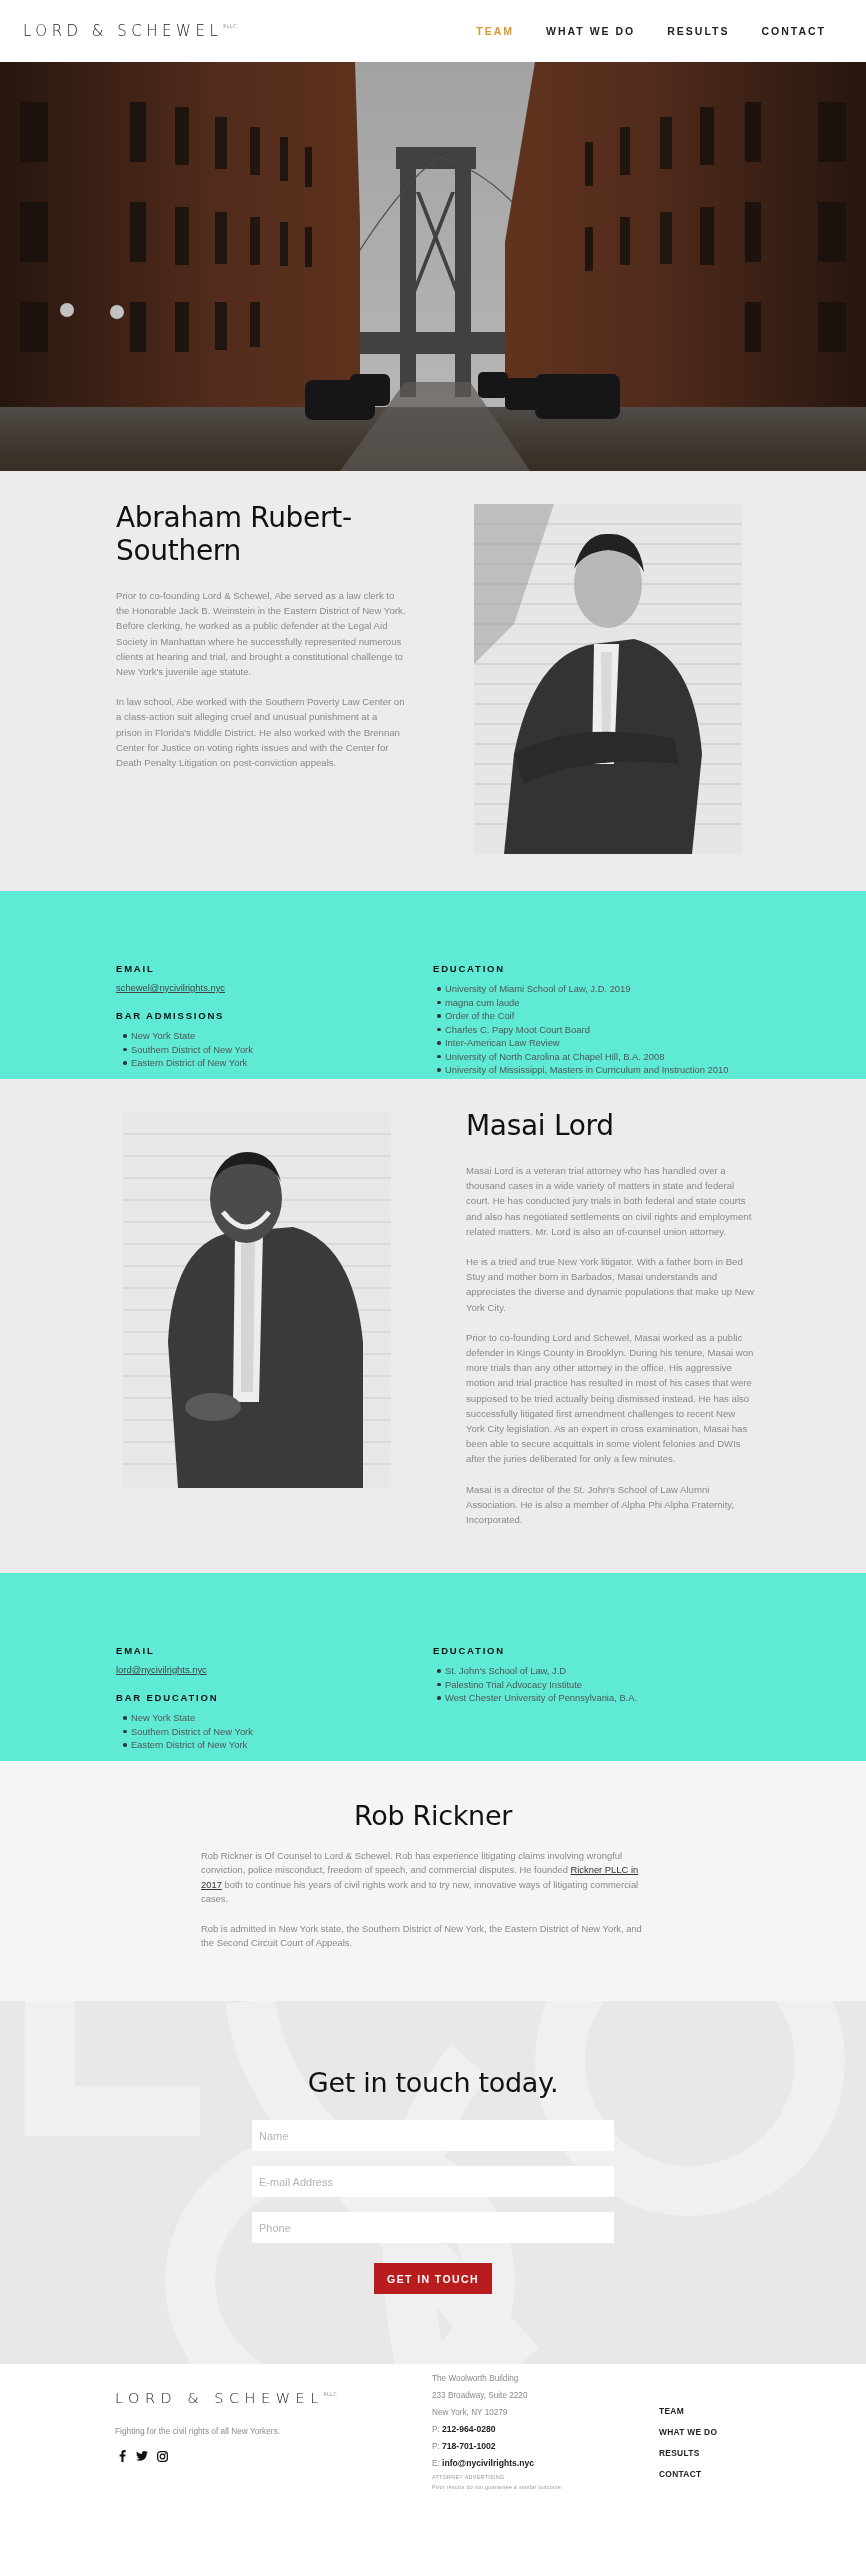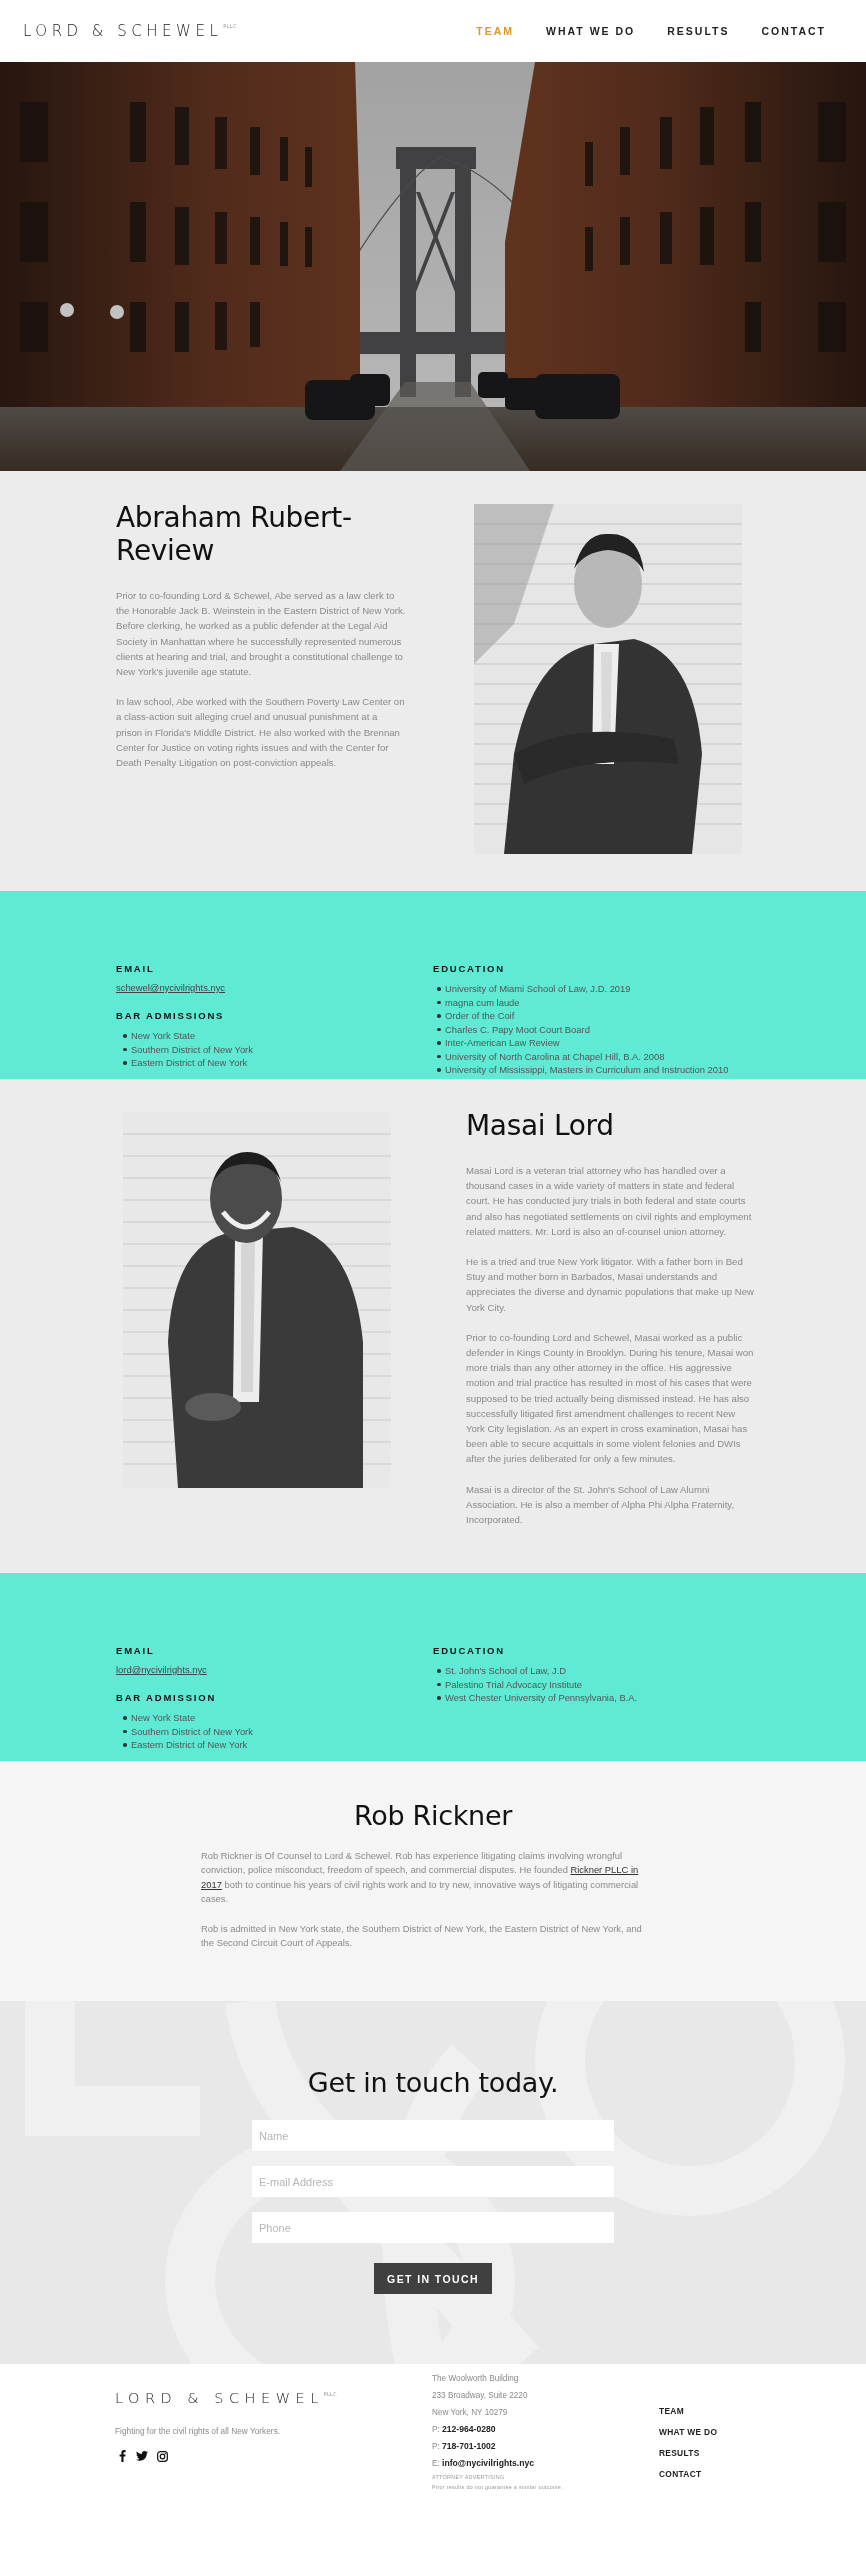--- a/index.html
+++ b/index.html
@@ -54,21 +54,21 @@
   .rob .bio p { font-size: 9.4px; line-height: 14.4px; margin-bottom: 15px; }
   .rob .bio a { color: #333; text-decoration: underline; }
 
   
   .contact { background: #e8e8e8; height: 363px; position: relative; overflow: hidden; }
   .contact .bgmark { position: absolute; inset: 0; }
   .contact-inner { position: relative; text-align: center; padding-top: 66px; }
   .contact h2 { font-family: "DejaVu Sans", sans-serif; font-weight: 500; font-size: 27px; color: #111; margin-bottom: 22px; letter-spacing: -0.3px; }
   .field { display: block; width: 362px; height: 31px; margin: 0 auto 15px; background: #fff; border: none; font-size: 11px; padding: 12px 7px; color: #333; font-family: "Liberation Sans", sans-serif; }
   .field::placeholder { color: #b5b5b5; }
-  .submit { margin-top: 5px; width: 118px; height: 31px; background: #404040; color: #fff; border: none; font-weight: 700; font-size: 10.5px; letter-spacing: 1.4px; font-family: "Liberation Sans", sans-serif; }
+  .submit { margin-top: 5px; width: 118px; height: 31px; background: #b91c1c; color: #fff; border: none; font-weight: 700; font-size: 10.5px; letter-spacing: 1.4px; font-family: "Liberation Sans", sans-serif; }
 
   
   .footer { background: #fff; height: 199px; position: relative; }
   .flogo { position: absolute; left: 115px; top: 26px; font-family: "DejaVu Sans", sans-serif; font-size: 14.5px; letter-spacing: 5.5px; color: #222; font-weight: 300; display: flex; }
   .flogo sup { font-size: 5px; letter-spacing: 0.3px; margin-top: 1px; }
   .tagline { position: absolute; left: 115px; top: 62px; font-size: 8.3px; color: #8a8a8a; }
   .social { position: absolute; left: 116px; top: 86px; display: flex; gap: 8px; align-items: center; }
   .social span { display: inline-flex; width: 12px; height: 12px; align-items: center; justify-content: center; }
   .addr { position: absolute; left: 432px; top: 6px; }
   .addr div { font-size: 8.2px; color: #8a8a8a; line-height: 17px; }
@@ -185,21 +185,21 @@
     <circle cx="67" cy="248" r="7" fill="#ddd"></circle>
     <circle cx="117" cy="250" r="7" fill="#ddd"></circle>
     <rect width="866" height="409" fill="#000" opacity="0.12"></rect>
   </svg>
 </section>
 
 <section class="profile abe">
   <div class="text">
     <h1 class="name-title">
       <span>Abraham Rubert-</span><br>
-      <span>Review</span>
+      <span>Southern</span>
     </h1>
     <div class="bio">
       <p>Prior to co-founding Lord &amp; Schewel, Abe served as a law clerk to the Honorable Jack B. Weinstein in the Eastern District of New York. Before clerking, he worked as a public defender at the Legal Aid Society in Manhattan where he successfully represented numerous clients at hearing and trial, and brought a constitutional challenge to New York's juvenile age statute.</p>
       <p>In law school, Abe worked with the Southern Poverty Law Center on a class-action suit alleging cruel and unusual punishment at a prison in Florida's Middle District. He also worked with the Brennan Center for Justice on voting rights issues and with the Center for Death Penalty Litigation on post-conviction appeals.</p>
     </div>
   </div>
   <div class="photo" aria-label="Portrait of Abraham Rubert-Schewel">
     <svg width="268" height="350" viewBox="0 0 268 350">
       <rect width="268" height="350" fill="#e6e6e6"></rect>
       <g stroke="#bdbdbd" stroke-width="1" opacity="0.8">
@@ -295,21 +295,21 @@
       <p>Prior to co-founding Lord and Schewel, Masai worked as a public defender in Kings County in Brooklyn. During his tenure, Masai won more trials than any other attorney in the office. His aggressive motion and trial practice has resulted in most of his cases that were supposed to be tried actually being dismissed instead. He has also successfully litigated first amendment challenges to recent New York City legislation. As an expert in cross examination, Masai has been able to secure acquittals in some violent felonies and DWIs after the juries deliberated for only a few minutes.</p>
       <p>Masai is a director of the St. John's School of Law Alumni Association. He is also a member of Alpha Phi Alpha Fraternity, Incorporated.</p>
     </div>
   </div>
 </section>
 
 <section class="details details-masai">
   <div class="col" style="left:116px; top:72px;">
     <div class="label">EMAIL</div>
     <a href="#" class="email-link">lord@nycivilrights.nyc</a>
-    <div class="label">BAR ADMISSION</div>
+    <div class="label">BAR EDUCATION</div>
     <ul class="bul indent">
       <li>New York State</li>
       <li>Southern District of New York</li>
       <li>Eastern District of New York</li>
     </ul>
   </div>
   <div class="col" style="left:433px; top:72px;">
     <div class="label">EDUCATION</div>
     <ul class="bul" style="margin-left:3px;">
       <li>St. John's School of Law, J.D</li>

